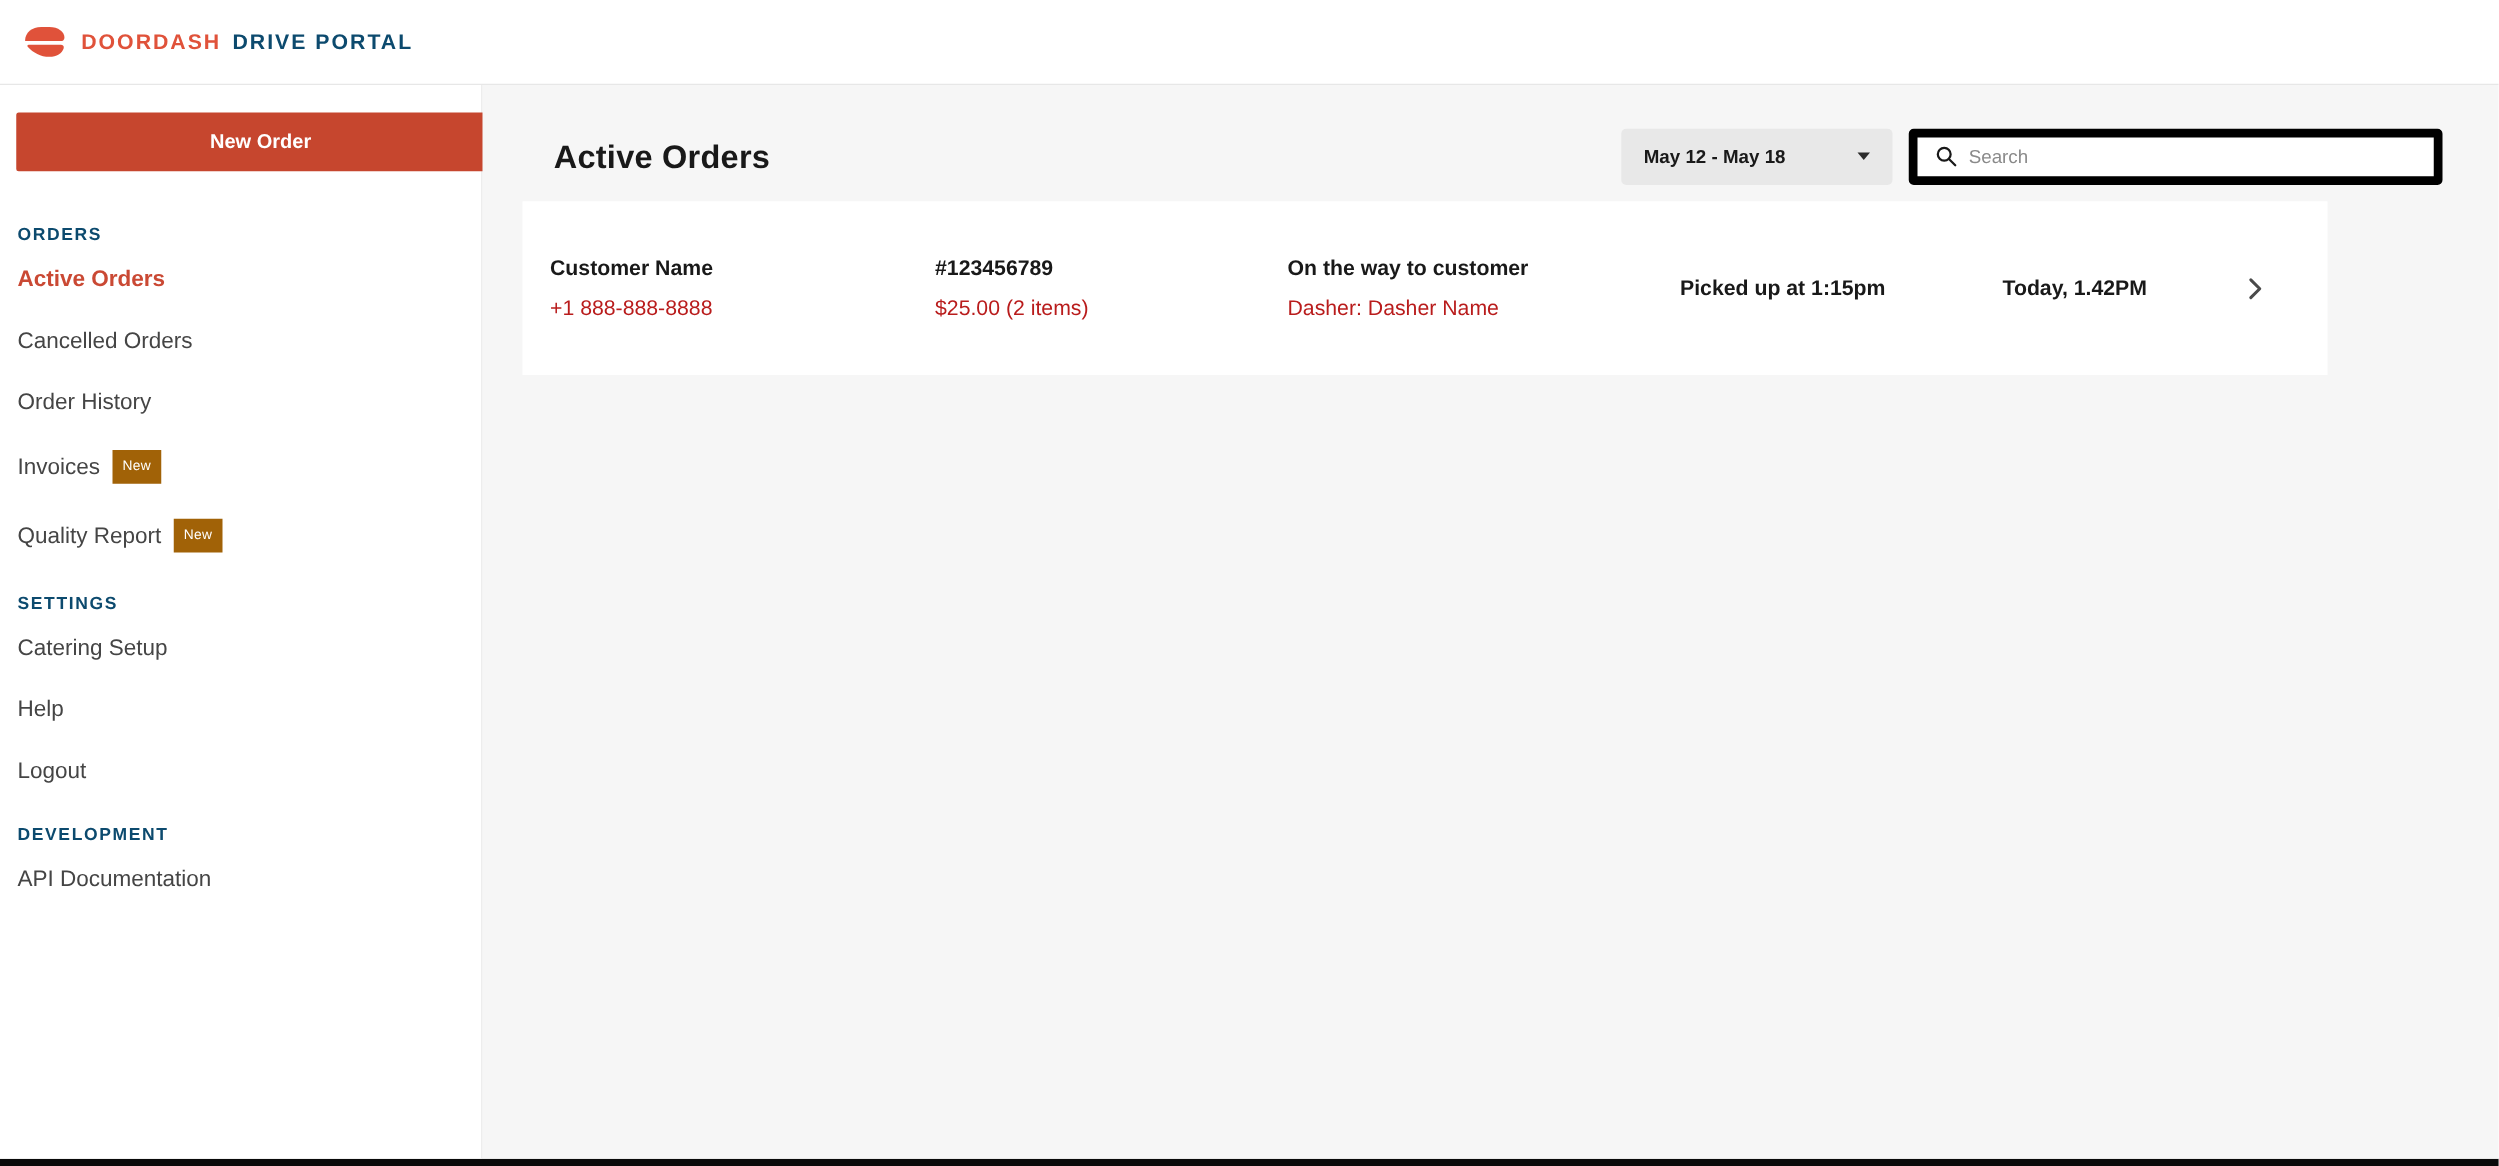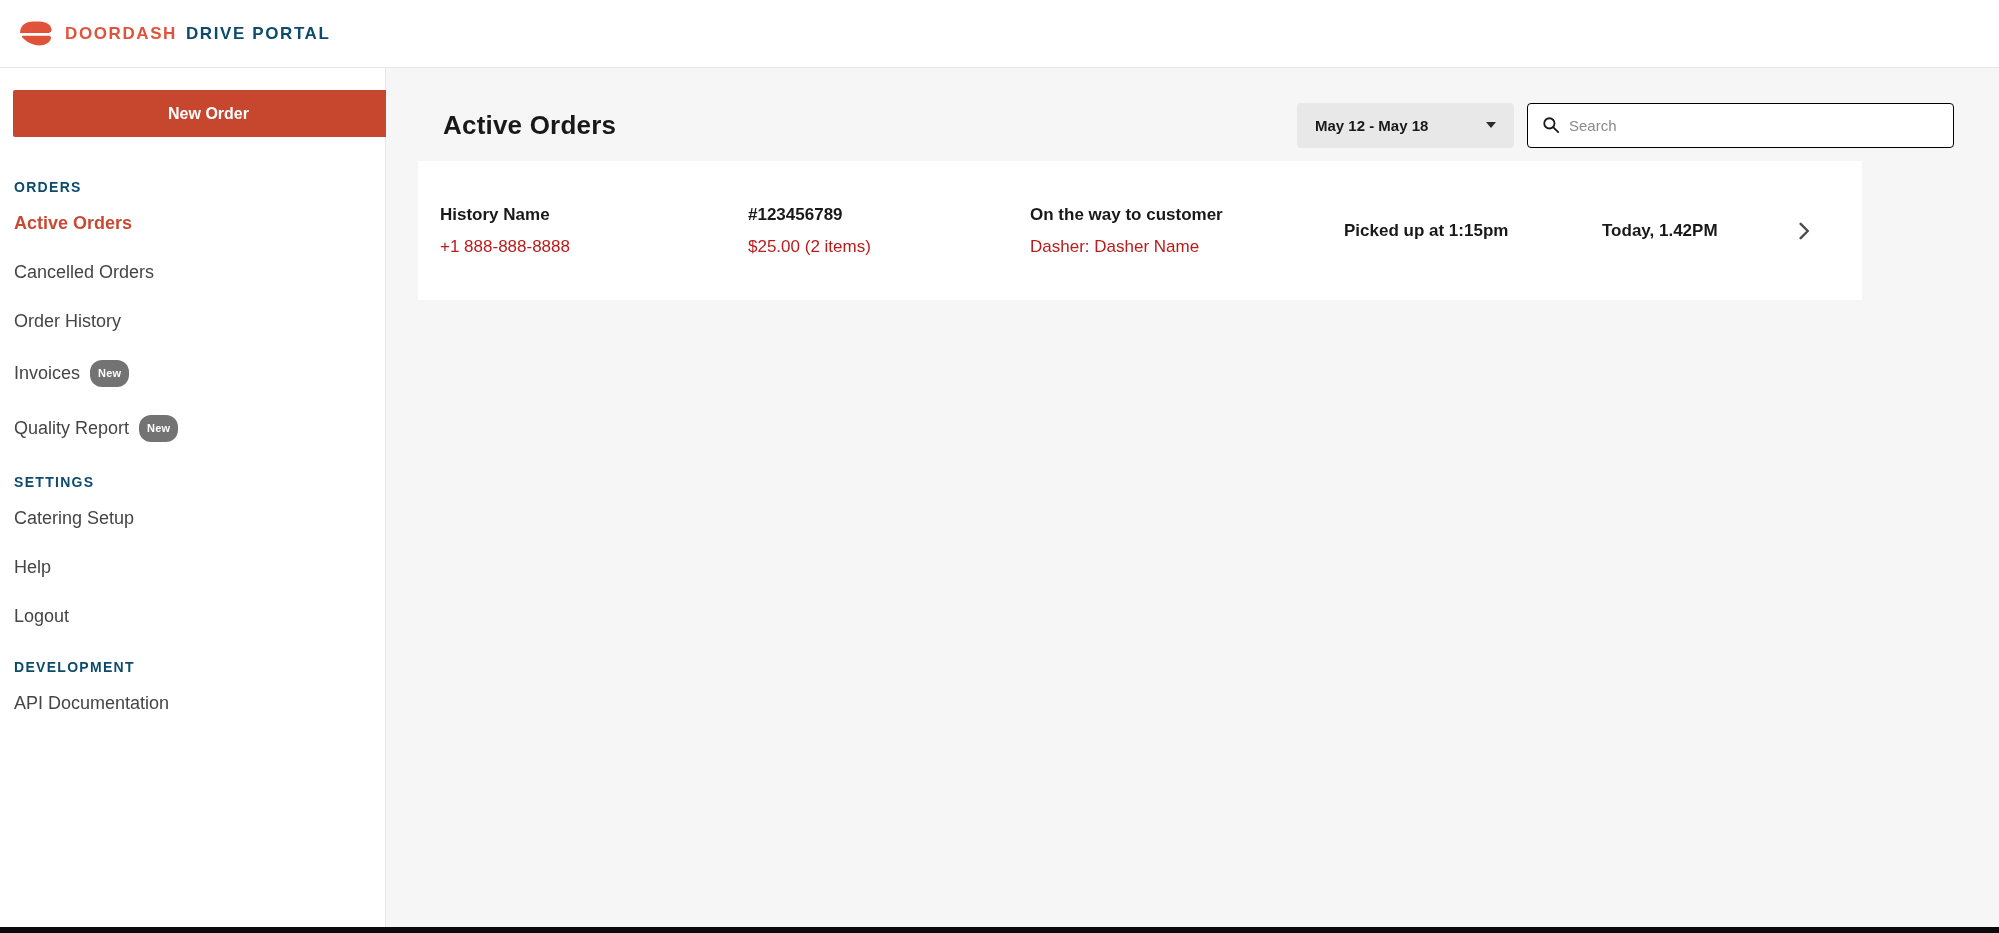--- a/index.html
+++ b/index.html
@@ -23,34 +23,34 @@
   .new-order-btn { display:block; width:391px; height:47px; background:#C6462E;
     border:none; border-radius:2px; color:#fff; font-family:inherit;
     font-size:16px; font-weight:bold; cursor:pointer; }
   .section-heading { font-size:14px; font-weight:bold; letter-spacing:1.3px;
     color:#0c4a6e; margin:42px 0 4px 1px; }
   .section-heading.follow { margin-top:18px; }
   .side-item { display:flex; align-items:center; padding:14px 0; margin-left:1px;
     font-size:18px; color:#454545; line-height:21px; cursor:pointer; }
   .side-item.active { color:#CA4934; font-weight:bold; }
   .badge { display:inline-flex; align-items:center; margin-left:10px;
-    background:#737373; color:#fff; font-size:11px; font-weight:bold;
-    padding:3px 8px; border-radius:12px; letter-spacing:.2px; }
+    background:#a16207; color:#fff; font-size:11px; font-weight:normal;
+    padding:3px 8px; border-radius:0; letter-spacing:.2px; }
 
   
   .main { flex:1; background:#F6F6F6; padding:34px 45px 0 32px; }
   .topbar { display:flex; align-items:center; justify-content:space-between; height:46px; }
   .page-title { font-size:26px; font-weight:bold; letter-spacing:.2px; margin-left:25px; }
   .filters { display:flex; align-items:center; gap:13px; }
   .chip { width:217px; height:45px; background:#E8E8E8; border-radius:4px;
     display:flex; align-items:center; justify-content:space-between;
     padding:0 18px; font-size:15px; font-weight:600; color:#191919; cursor:pointer; }
   .caret { width:0; height:0; border-left:5px solid transparent;
     border-right:5px solid transparent; border-top:6px solid #2b2b2b; }
-  .search-box { width:427px; height:45px; background:#fff; border:1px solid #000000;
+  .search-box { width:427px; height:45px; background:#fff; border:7px solid #000000;
     border-radius:4px; display:flex; align-items:center; padding:0 14px; gap:9px; }
   .search-box input { flex:1; border:none; outline:none; background:transparent;
     font-family:inherit; font-size:15px; color:#191919; }
   .search-box input::placeholder { color:#8a8a8a; }
 
   .grid-cols { display:grid;
     grid-template-columns:308px 282px 314px 258px 1fr 56px; }
   .table-header { width:1444px; margin-top:42px; padding:0 30px 0 22px;
     font-size:15px; font-weight:bold; letter-spacing:.3px; color:#191919; }
   .order-card { width:1444px; height:139px; margin-top:13px; background:#fff;
@@ -134,21 +134,21 @@
             <line x1="12.6" y1="12.6" x2="18" y2="18" stroke="#191919" stroke-width="2" stroke-linecap="round"></line>
           </svg>
           <input type="text" placeholder="Search" style="">
         </div>
       </div>
     </div>
 
 
     <div class="order-card grid-cols">
       <div class="cell">
-        <span class="cell-primary">History Name</span>
+        <span class="cell-primary">Customer Name</span>
         <span class="cell-secondary">+1 888-888-8888</span>
       </div>
       <div class="cell">
         <span class="cell-primary">#123456789</span>
         <span class="cell-secondary">$25.00 (2 items)</span>
       </div>
       <div class="cell">
         <span class="cell-primary">On the way to customer</span>
         <span class="cell-secondary">Dasher: Dasher Name</span>
       </div>

